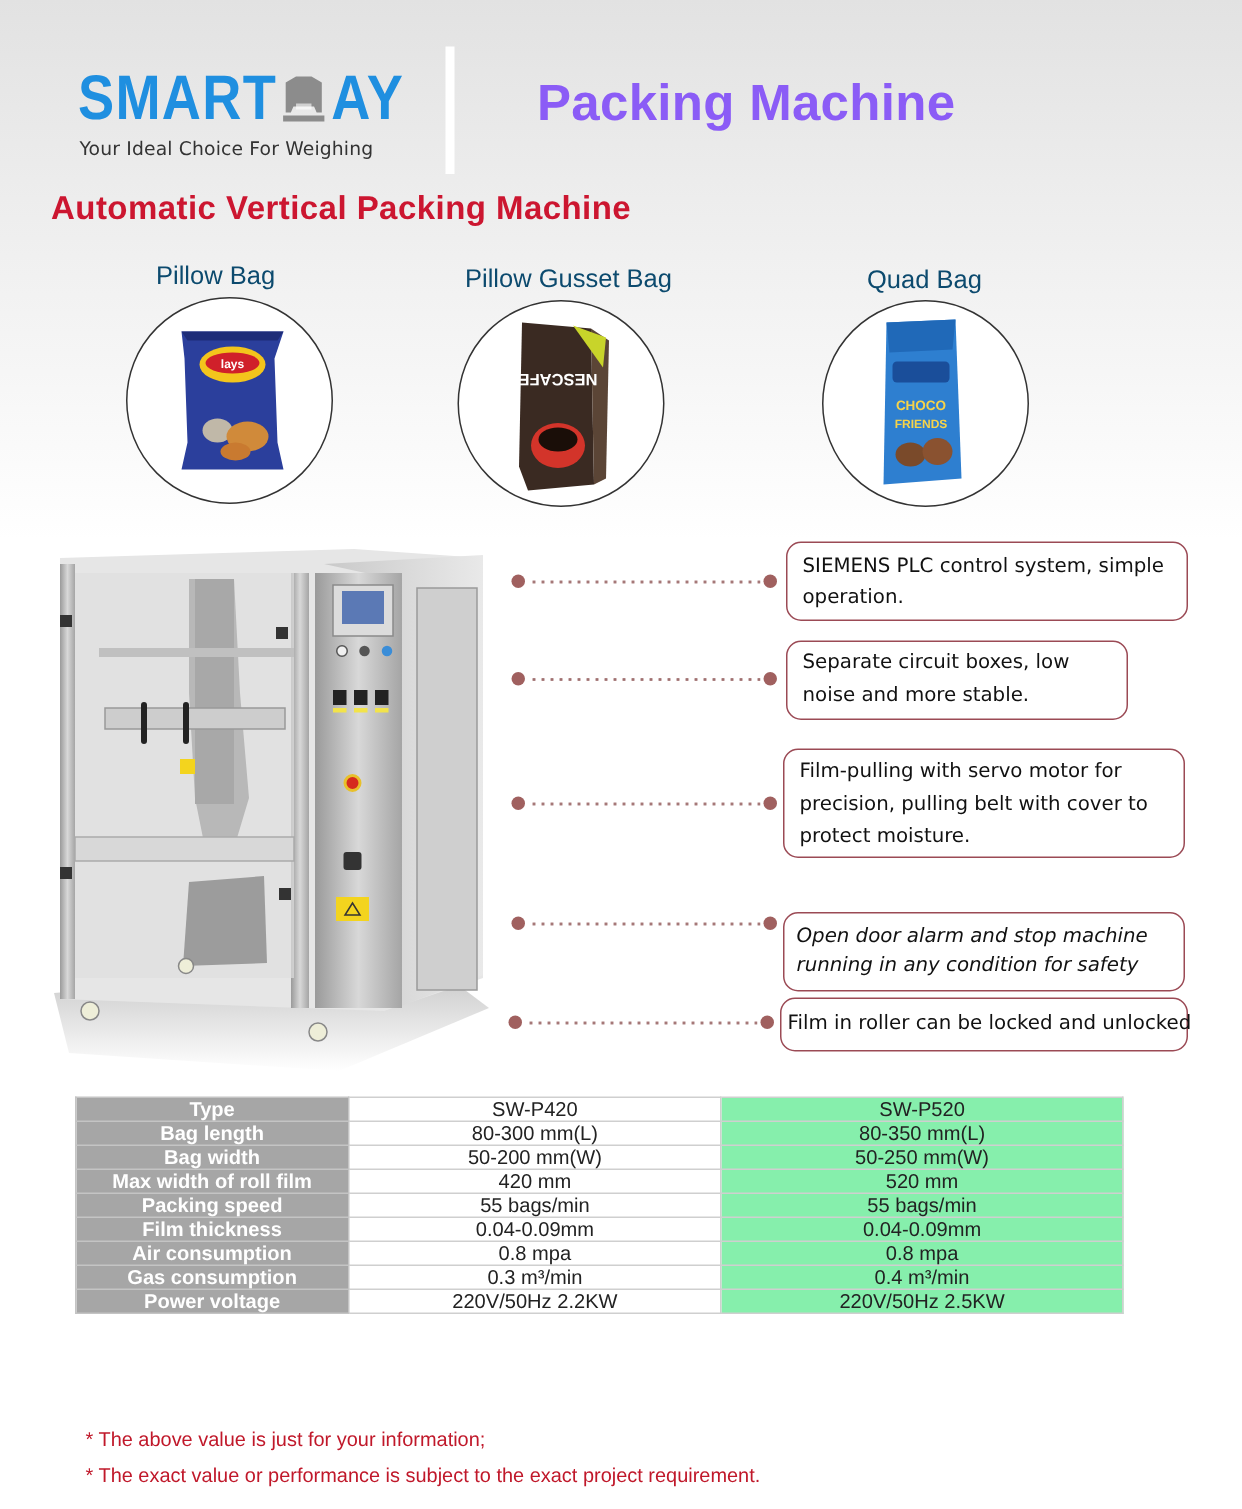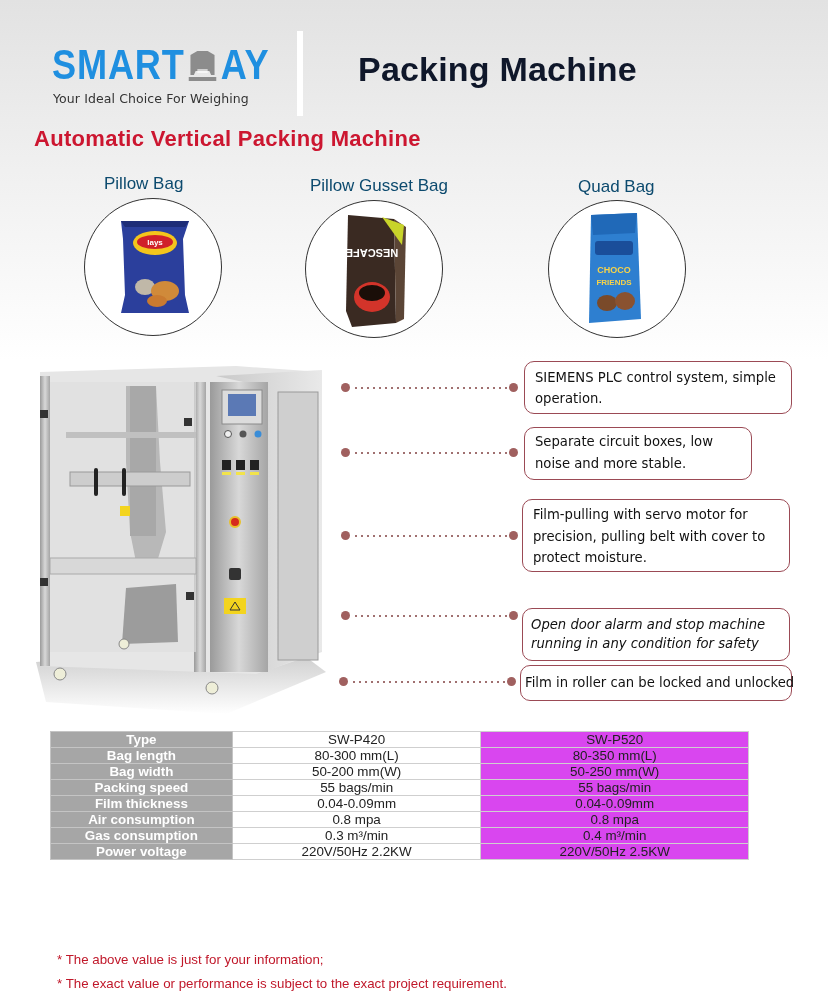--- a/index.html
+++ b/index.html
@@ -21,21 +21,21 @@
   .logo-mark {
     display: inline-block; width: 36px; height: 34px; margin: 0 3px 2px 3px; position: relative;
   }
   .logo-tagline {
     position: absolute; left: 1px; top: 46px; font-family: "DejaVu Sans", sans-serif;
     font-size: 12.5px; color: #333333; white-space: nowrap; letter-spacing: 0.1px;
   }
   .header-divider { position: absolute; left: 297px; top: 31px; width: 6px; height: 85px; background: #ffffff; }
   .header-title {
     position: absolute; left: 358px; top: 50px; font-size: 34px; font-weight: bold;
-    color: #0f172a; white-space: nowrap; letter-spacing: 0.2px;
+    color: #8b5cf6; white-space: nowrap; letter-spacing: 0.2px;
   }
 
   .main-title {
     position: absolute; left: 34px; top: 126px; font-size: 22px; font-weight: bold;
     color: #cc1630; white-space: nowrap; letter-spacing: 0.3px;
   }
   .bag-label { font-size: 17px; color: #0c4a6e; white-space: nowrap; position: absolute; }
   .bag-circle {
     position: absolute; width: 138px; height: 138px; border-radius: 50%;
     border: 1.5px solid #333333; background: #ffffff; overflow: hidden;
@@ -65,21 +65,21 @@
     position: absolute; left: 50px; top: 731px; width: 699px; border-collapse: collapse;
     font-size: 13.4px;
   }
   .spec-table td {
     height: 15px; border: 1px solid #cfcfcf; text-align: center; padding: 0; color: #222222;
   }
   .spec-table td.label {
     background: #a6a6a6; color: #ffffff; font-weight: bold; width: 182px; border-color: #c4c4c4;
   }
   .spec-table td.val { width: 249px; background: #ffffff; }
-  .spec-table td.val2 { width: 268px; background: #d946ef; }
+  .spec-table td.val2 { width: 268px; background: #86efac; }
 
   .note { position: absolute; left: 57px; font-size: 13.3px; color: #c0182a; white-space: nowrap; }
 </style>
 </head>
 <body>
 
 <div class="page-bg"></div>
 
 <div class="logo">
   <div class="logo-word">
@@ -248,20 +248,25 @@
       <td class="label">Bag length</td>
       <td class="val">80-300 mm(L)</td>
       <td class="val2">80-350 mm(L)</td>
     </tr>
     <tr>
       <td class="label">Bag width</td>
       <td class="val">50-200 mm(W)</td>
       <td class="val2">50-250 mm(W)</td>
     </tr>
     <tr>
+      <td class="label">Max width of roll film</td>
+      <td class="val">420 mm</td>
+      <td class="val2">520 mm</td>
+    </tr>
+    <tr>
       <td class="label">Packing speed</td>
       <td class="val">55 bags/min</td>
       <td class="val2">55 bags/min</td>
     </tr>
     <tr>
       <td class="label">Film thickness</td>
       <td class="val">0.04-0.09mm</td>
       <td class="val2">0.04-0.09mm</td>
     </tr>
     <tr>

